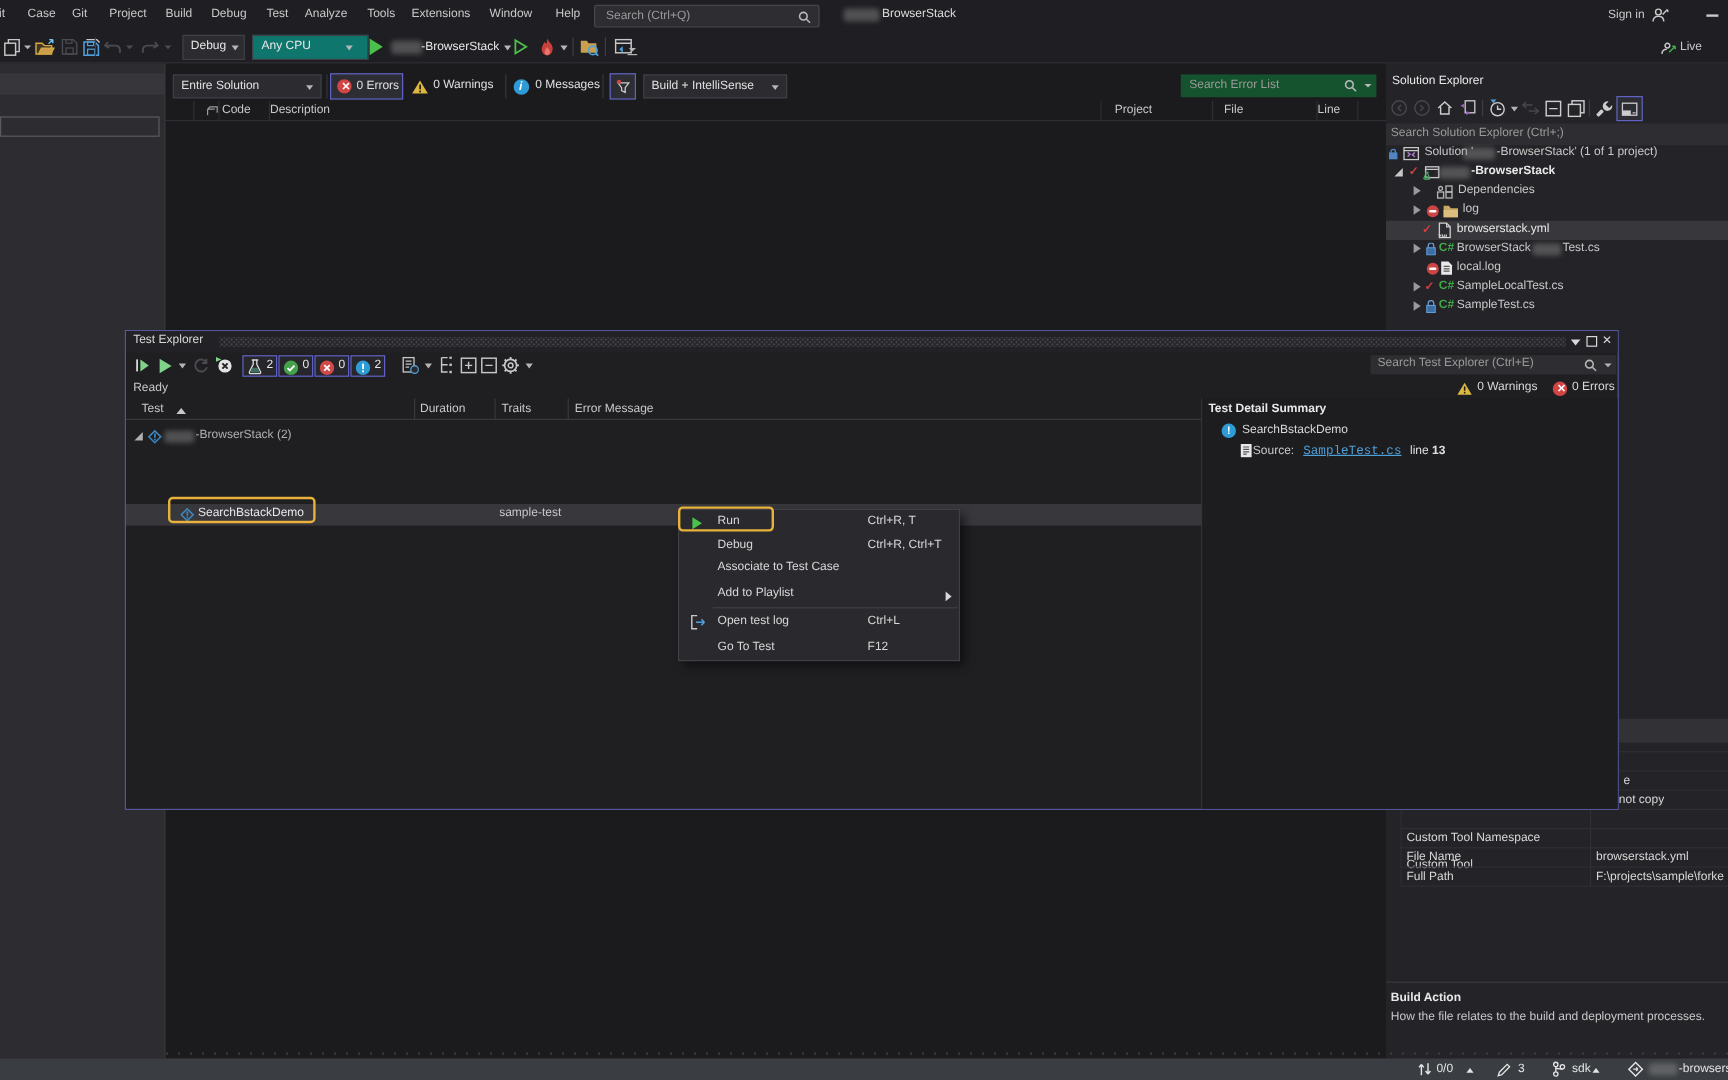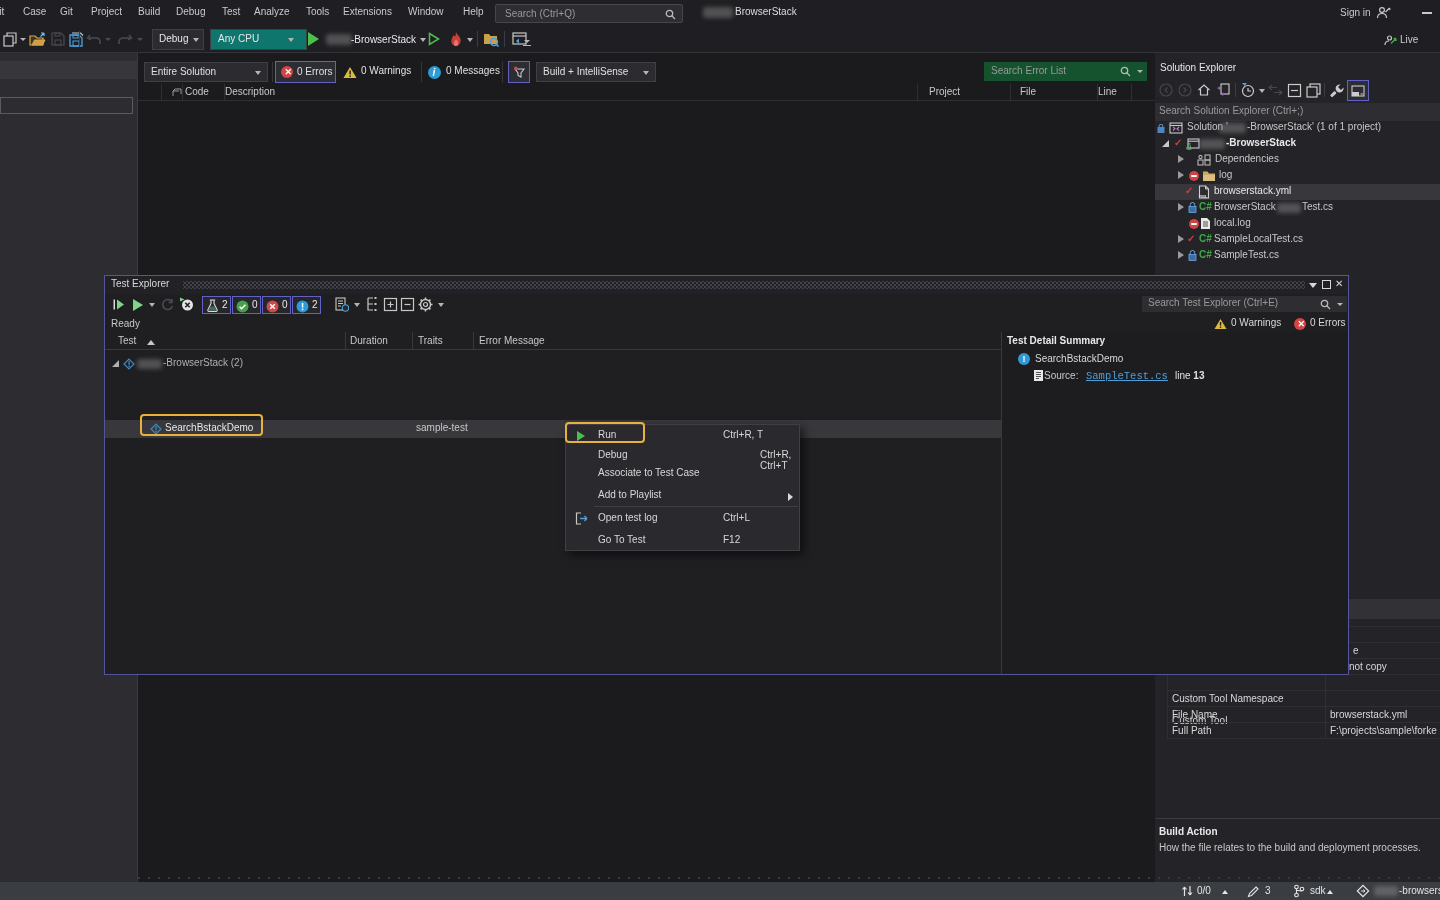--- a/index.html
+++ b/index.html
@@ -602,21 +602,21 @@
   <span class="abs" style="left:939px;top:94px;color:#c8c8c8;">Source:</span>
   <span class="abs" style="left:981px;top:94px;color:#4e9fd8;font-family:'Liberation Mono',monospace;font-size:10.5px;text-decoration:underline;">SampleTest.cs</span>
   <span class="abs" style="left:1070px;top:94px;color:#e0e0e0;">line <b>13</b></span>
 </div>
 
 <div id="ctxmenu" class="abs" style="left:565px;top:424px;width:235px;height:127px;background:#2a2a2e;border:1px solid #3f3f44;box-shadow:4px 4px 8px rgba(0,0,0,.55);z-index:20;font-size:10px;color:#d8d8d8;">
   <div class="tri-r abs" style="left:11px;top:6px;border-width:5px 0 5px 8px;border-color:transparent transparent transparent #4cc04c;"></div>
   <span class="abs" style="left:32px;top:4px;">Run</span>
   <span class="abs" style="left:157px;top:4px;">Ctrl+R, T</span>
   <span class="abs" style="left:32px;top:24px;">Debug</span>
-  <span class="abs" style="left:157px;top:24px;margin-left:37px;">Ctrl+R, Ctrl+T</span>
+  <span class="abs" style="left:157px;top:24px;">Ctrl+R, Ctrl+T</span>
   <span class="abs" style="left:32px;top:42px;">Associate to Test Case</span>
   <span class="abs" style="left:32px;top:64px;">Add to Playlist</span>
   <div class="tri-r abs" style="left:222px;top:68px;border-width:4px 0 4px 5px;border-color:transparent transparent transparent #d8d8d8;"></div>
   <div class="abs" style="left:28px;top:81px;width:204px;height:1px;background:#3f3f44;"></div>
   <svg class="abs" style="left:9px;top:87px;" width="14" height="13" viewBox="0 0 14 13">
       <path d="M6 1 H1.5 V12 H6" fill="none" stroke="#c8c8c8" stroke-width="1.2"></path>
       <path d="M5 6.5 H12 M12 6.5 L9.5 4 M12 6.5 L9.5 9" stroke="#4ea1dd" stroke-width="1.3" fill="none"></path>
     </svg>
   <span class="abs" style="left:32px;top:87px;">Open test log</span>
   <span class="abs" style="left:157px;top:87px;">Ctrl+L</span>

